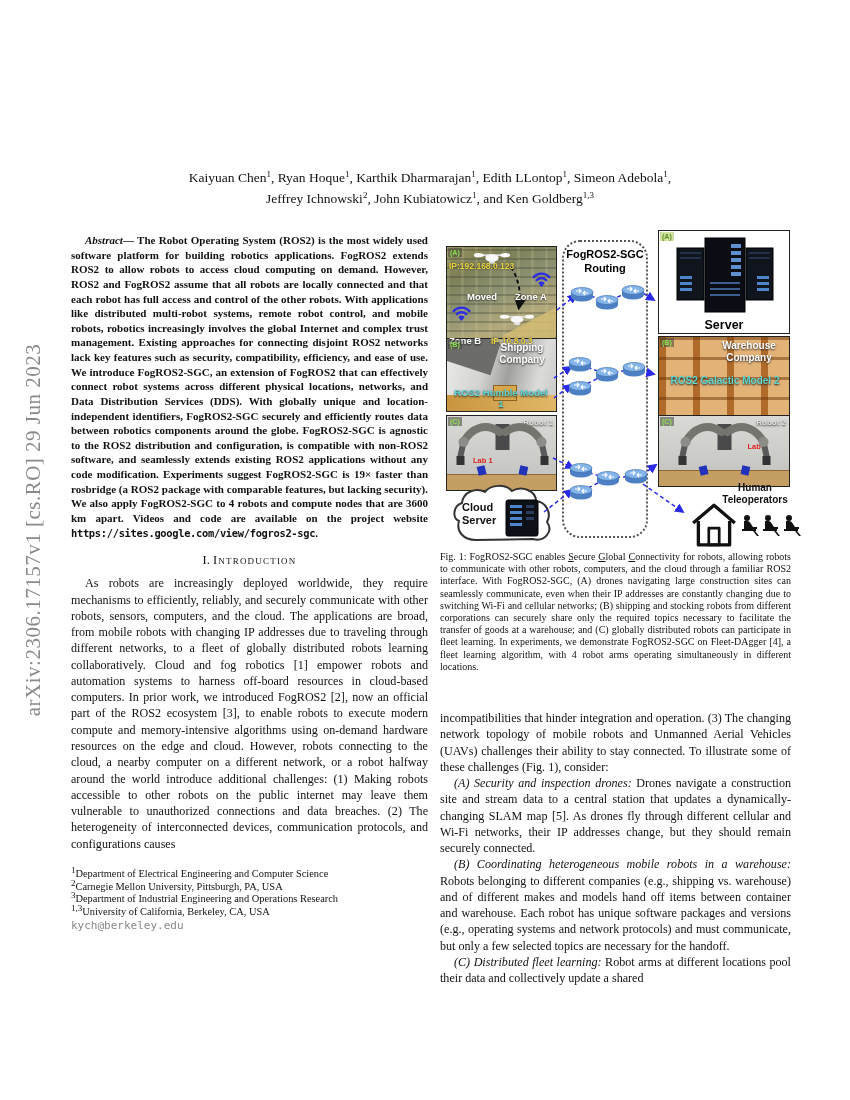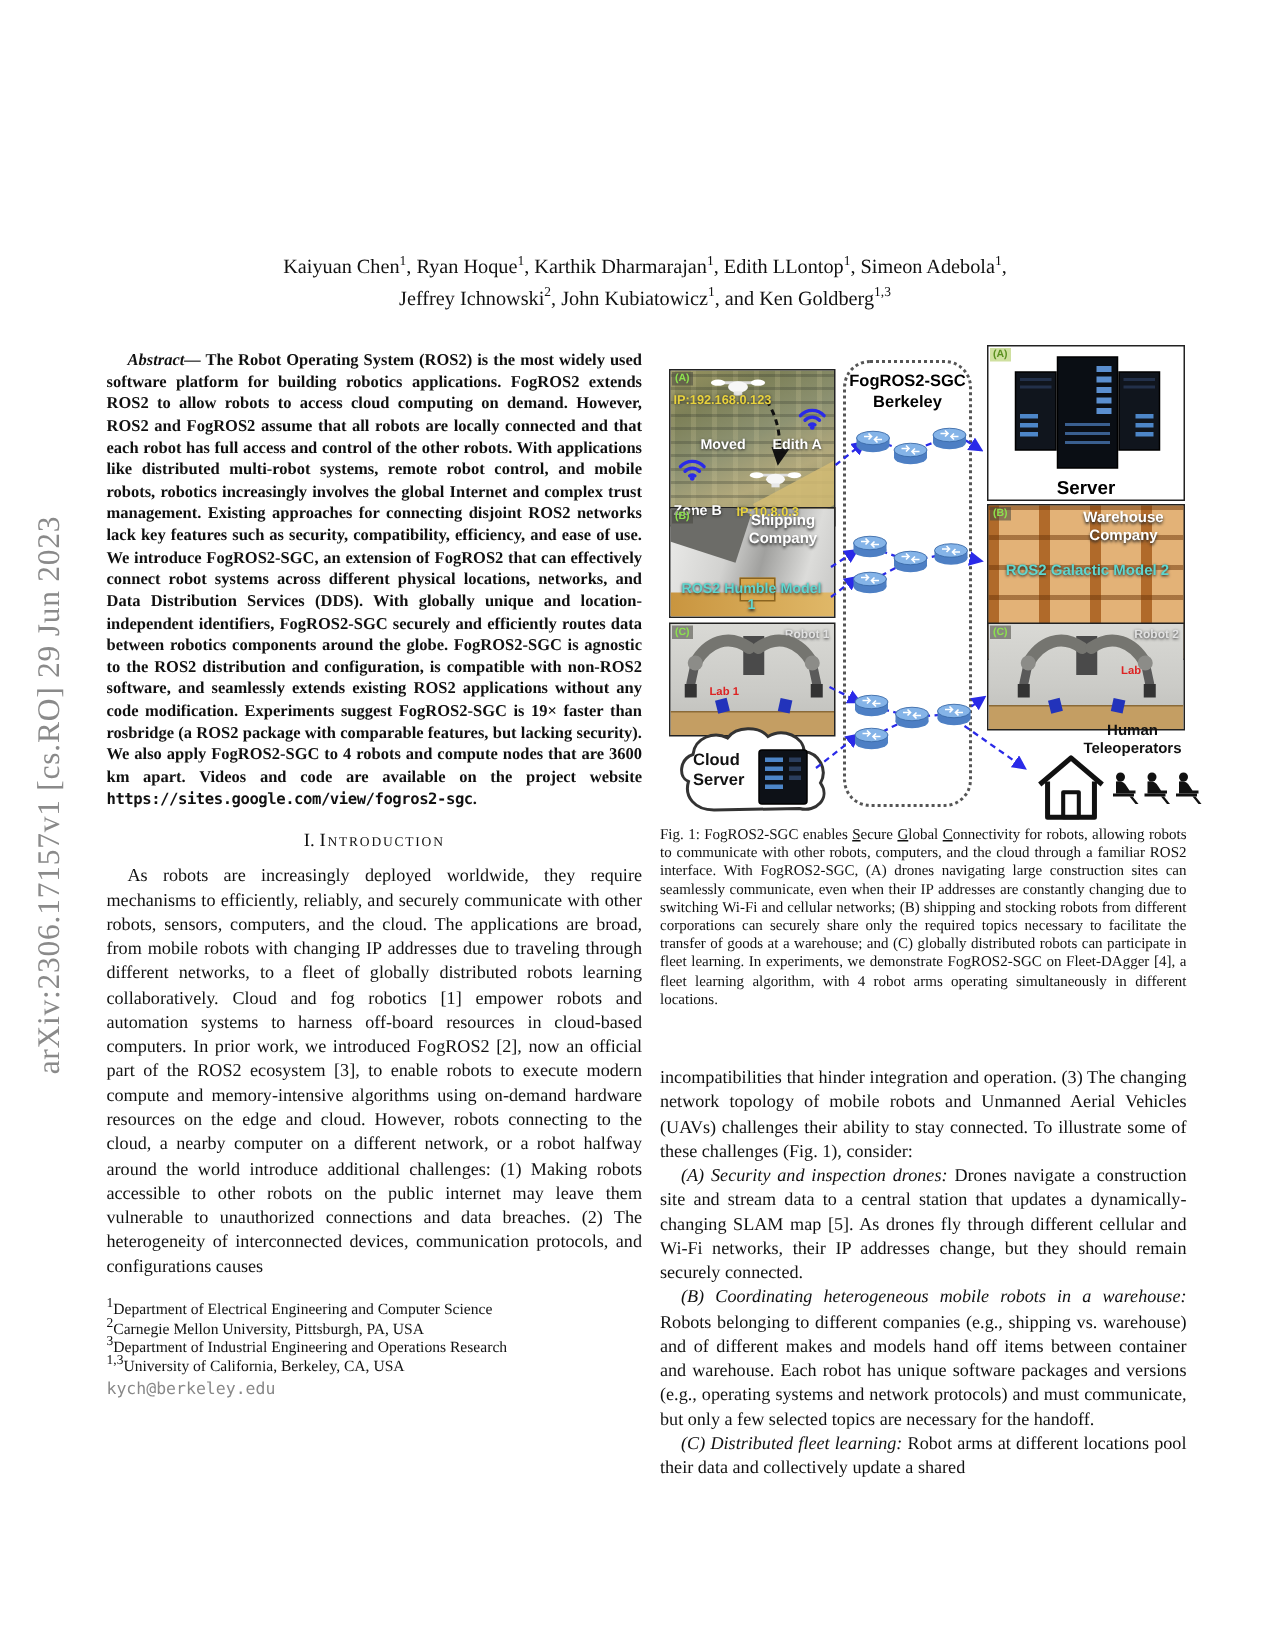--- a/index.html
+++ b/index.html
@@ -107,21 +107,21 @@
       <div class="email">kych@berkeley.edu</div>
     </div>
   </div>
 
   <div class="col-right">
     <div class="figure">
 
       <div class="routing-box">
         <div class="routing-label">
           <div>FogROS2-SGC</div>
-          <div>Berkeley</div>
+          <div>Routing</div>
         </div>
       </div>
 
       <div class="panel p-a">
         <span class="tag">(A)</span>
         <div class="road"></div>
         <svg class="ovl" style="left:26px;top:2px;width:38px;height:18px;" viewBox="0 0 40 18">
             <line x1="6" y1="6" x2="34" y2="6" stroke="#ddd" stroke-width="2"></line>
             <ellipse cx="20" cy="9" rx="7" ry="4" fill="#f7f7f7"></ellipse>
             <ellipse cx="6" cy="6" rx="5" ry="2.2" fill="#fff"></ellipse>
@@ -146,21 +146,21 @@
         <div class="ovl yellow" style="left:2px;top:14px;">IP:192.168.0.123</div>
         <svg class="ovl" style="left:84px;top:22px;width:21px;height:18px;" viewBox="0 0 24 20">
             <g fill="none" stroke="#2a2ae8" stroke-width="2.6" stroke-linecap="round">
               <path d="M3 9 A12 12 0 0 1 21 9"></path>
               <path d="M6.5 12.5 A7.5 7.5 0 0 1 17.5 12.5"></path>
               <path d="M10 16 A3.5 3.5 0 0 1 14 16"></path>
             </g>
             <circle cx="12" cy="18" r="1.8" fill="#2a2ae8"></circle>
           </svg>
         <div class="ovl white-lbl" style="left:20px;top:44px;">Moved</div>
-        <div class="ovl white-lbl" style="left:68px;top:44px;">Edith A</div>
+        <div class="ovl white-lbl" style="left:68px;top:44px;">Zone A</div>
         <svg class="ovl" style="left:4px;top:56px;width:21px;height:18px;" viewBox="0 0 24 20">
             <g fill="none" stroke="#2a2ae8" stroke-width="2.6" stroke-linecap="round">
               <path d="M3 9 A12 12 0 0 1 21 9"></path>
               <path d="M6.5 12.5 A7.5 7.5 0 0 1 17.5 12.5"></path>
               <path d="M10 16 A3.5 3.5 0 0 1 14 16"></path>
             </g>
             <circle cx="12" cy="18" r="1.8" fill="#2a2ae8"></circle>
           </svg>
         <div class="ovl white-lbl" style="left:2px;top:88px;">Zone B</div>
         <div class="ovl yellow" style="left:44px;top:89px;">IP:10.8.0.3</div>

